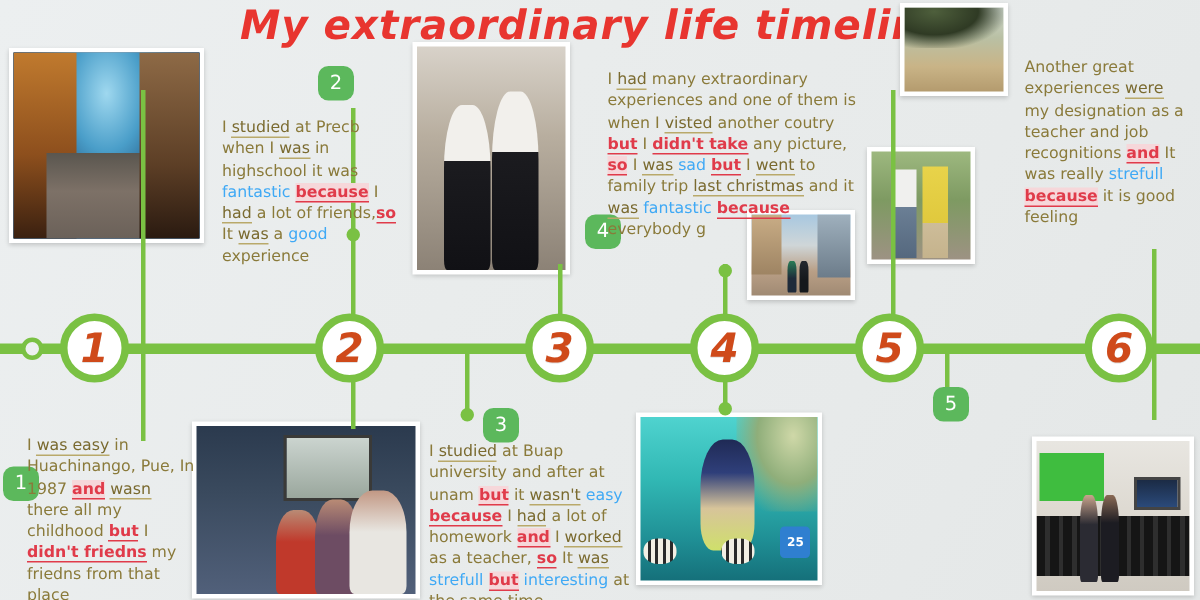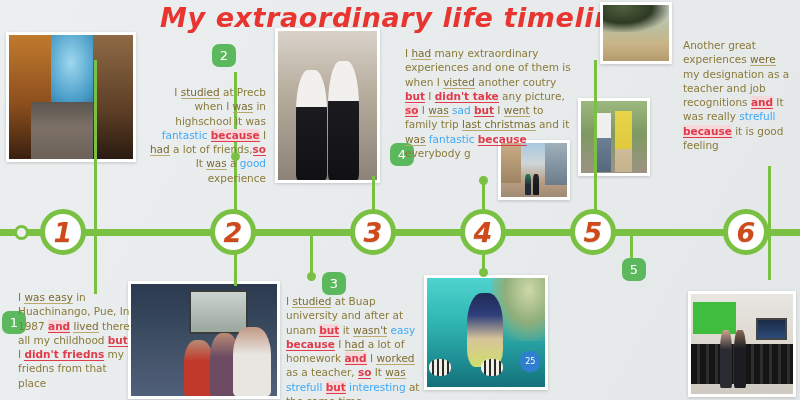--- a/index.html
+++ b/index.html
@@ -206,23 +206,23 @@
     position:absolute; bottom:10%; height:16%; width:18%;
     background: repeating-linear-gradient(90deg,#f2efe4 0 3px,#2a2a2a 3px 5px);
     border-radius: 45%;
   }
   .ph-snorkel .fish1 { left: 2%; }
   .ph-snorkel .fish2 { left: 46%; }
   .ph-snorkel .wm {
     position:absolute; right:4%; bottom:14%;
     width: 17%; height: 19%;
     background: #2f7fd0;
-    color: #fff; font-size: 8px; font-weight: normal;
+    color: #fff; font-size: 8px; font-weight: bold;
     display:flex; align-items:center; justify-content:center;
-    border-radius: 9px;
+    border-radius: 3px;
   }
 
   
   .ph-audi { background: linear-gradient(180deg,#e8e6e1 0%, #dedad2 45%, #cfcac1 100%); }
   .ph-audi .green {
     position:absolute; left:2%; top:8%; width:42%; height:32%;
     background: #3fbd3f;
   }
   .ph-audi .screen {
     position:absolute; right:6%; top:24%; width:30%; height:22%;
@@ -358,24 +358,24 @@
   <div class="badge" style="left:322px; top:272px;">
       <span>3</span>
     </div>
   <div class="badge" style="left:390px; top:143px;">
       <span>4</span>
     </div>
   <div class="badge" style="left:622px; top:258px;">
       <span>5</span>
     </div>
 
-  <div class="tblock" style="left:148px; top:85px;  width:118px;text-align:right;">I <span class="v">studied</span> at Precb when I <span class="v">was</span> in highschool it was <span class="adj">fantastic</span> <span class="conp">because</span> I <span class="v">had</span> a lot of friends,<span class="con">so</span> It <span class="v">was</span> a <span class="adj">good</span> experience</div>
+  <div class="tblock" style="left:148px; top:78px;  width:118px;">I <span class="v">studied</span> at Precb when I <span class="v">was</span> in highschool it was <span class="adj">fantastic</span> <span class="conp">because</span> I <span class="v">had</span> a lot of friends,<span class="con">so</span> It <span class="v">was</span> a <span class="adj">good</span> experience</div>
 
   <div class="tblock" style="left:405px; top:46px;  width:168px;">I <span class="v">had</span> many extraordinary experiences and one of them is when I <span class="v">visted</span> another coutry <span class="con">but</span> I <span class="con">didn't take</span> any picture, <span class="conp">so</span> I <span class="v">was</span> <span class="adj">sad</span> <span class="con">but</span> I <span class="v">went</span> to family trip <span class="v">last christmas</span> and it <span class="v">was</span> <span class="adj">fantastic</span> <span class="con">because</span> everybody g</div>
 
   <div class="tblock" style="left:683px; top:38px;  width:112px;">Another great experiences <span class="v">were</span> my designation as a teacher and job recognitions <span class="conp">and</span> It was really <span class="adj">strefull</span> <span class="conp">because</span> it is good feeling</div>
 
-  <div class="tblock" style="left:18px;  top:290px; width:112px;">I <span class="v">was easy</span> in Huachinango, Pue, In 1987 <span class="conp">and</span> <span class="v">lived</span> there all my childhood <span class="con">but</span> I <span class="con">didn't friedns</span> my friedns from that place</div>
+  <div class="tblock" style="left:18px;  top:290px; width:112px;">I <span class="v">was easy</span> in Huachinango, Pue, In 1987 <span class="conp">and</span> <span class="v">wasn</span> there all my childhood <span class="con">but</span> I <span class="con">didn't friedns</span> my friedns from that place</div>
 
   <div class="tblock" style="left:286px; top:294px; width:136px;">I <span class="v">studied</span> at Buap university and after at unam <span class="conp">but</span> it <span class="v">wasn't</span> <span class="adj">easy</span> <span class="con">because</span> I <span class="v">had</span> a lot of homework <span class="conp">and</span> I <span class="v">worked</span> as a teacher, <span class="con">so</span> It <span class="v">was</span> <span class="adj">strefull</span> <span class="conp">but</span> <span class="adj">interesting</span> at the same time</div>
 
 
 </div>
 
 </body></html>

